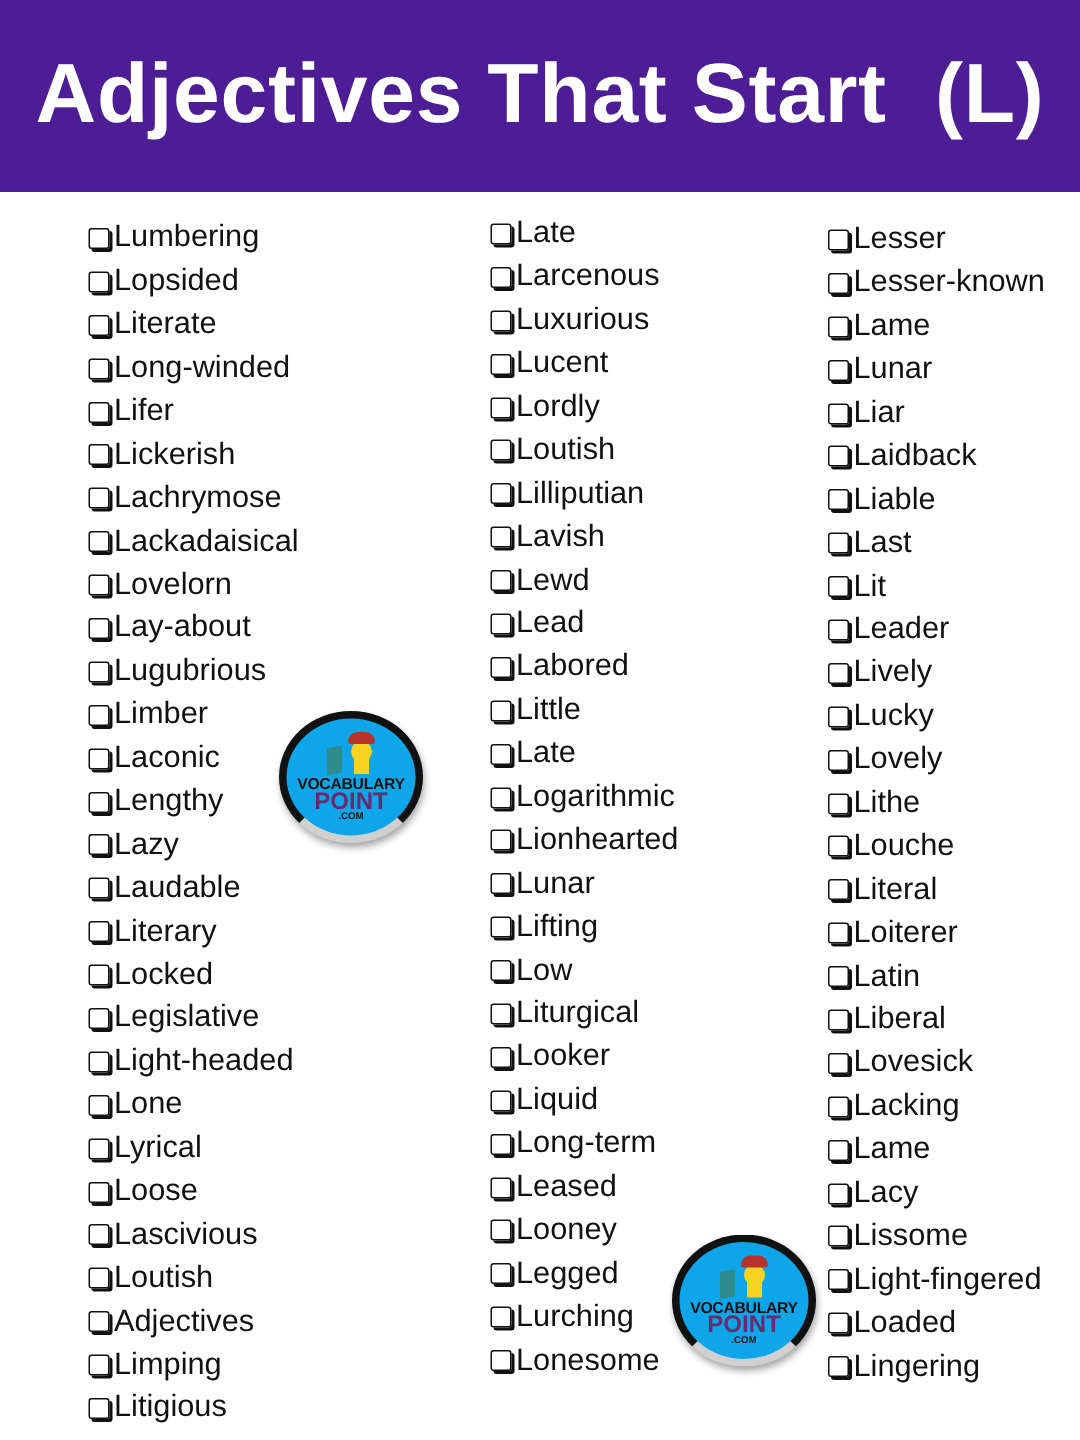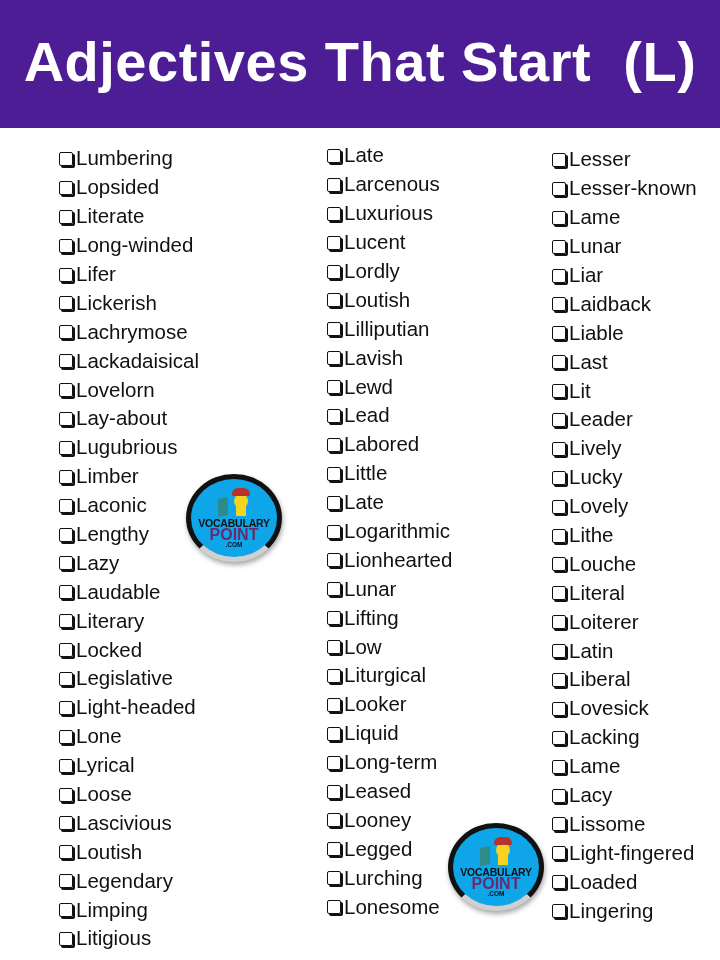--- a/index.html
+++ b/index.html
@@ -151,21 +151,21 @@
     <div class="item">
       <span class="box"></span>
       <span>Lascivious</span>
     </div>
     <div class="item">
       <span class="box"></span>
       <span>Loutish</span>
     </div>
     <div class="item">
       <span class="box"></span>
-      <span>Legendary</span>
+      <span>Adjectives</span>
     </div>
     <div class="item">
       <span class="box"></span>
       <span>Limping</span>
     </div>
     <div class="item">
       <span class="box"></span>
       <span>Litigious</span>
     </div>
   </div>

